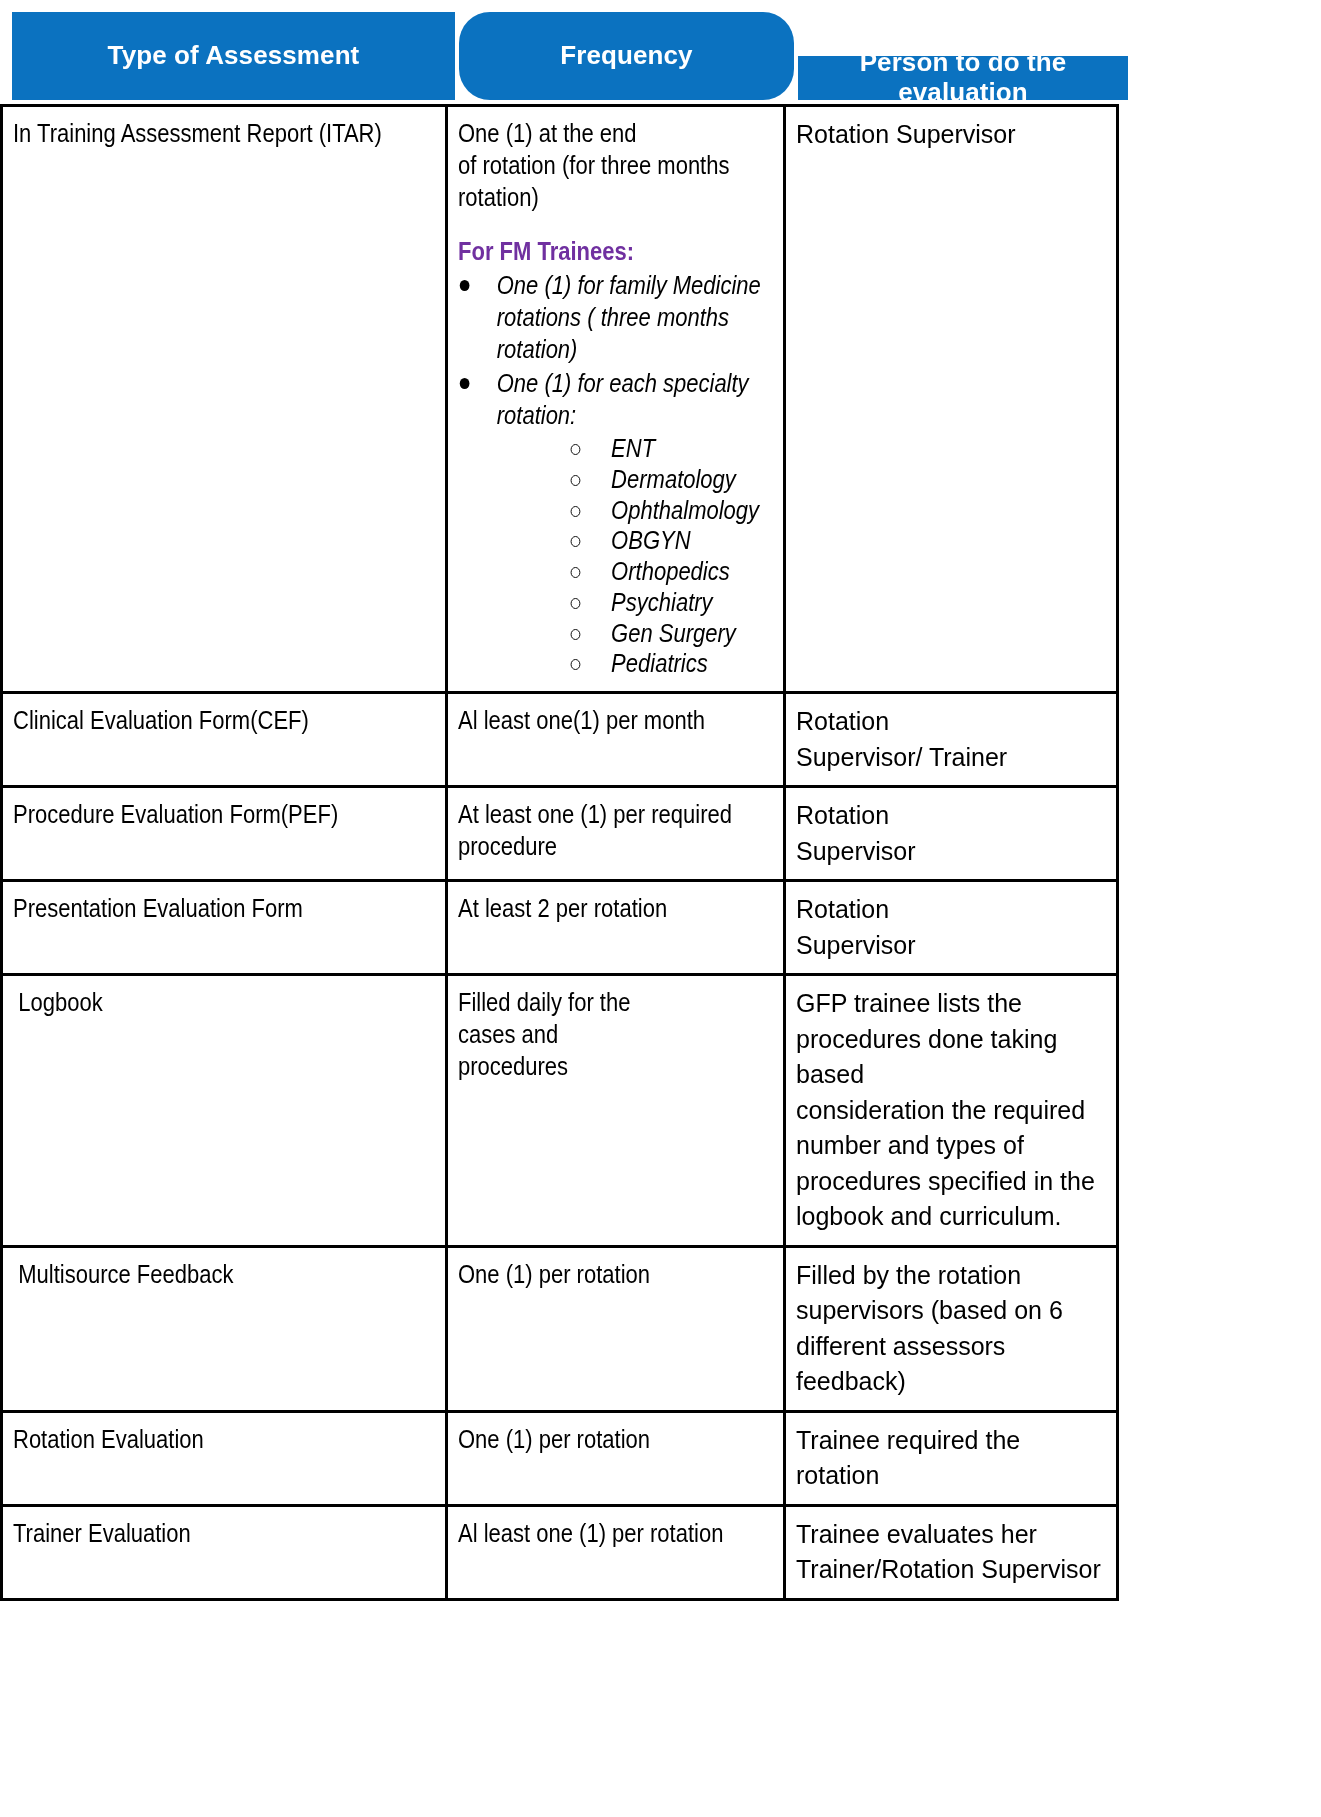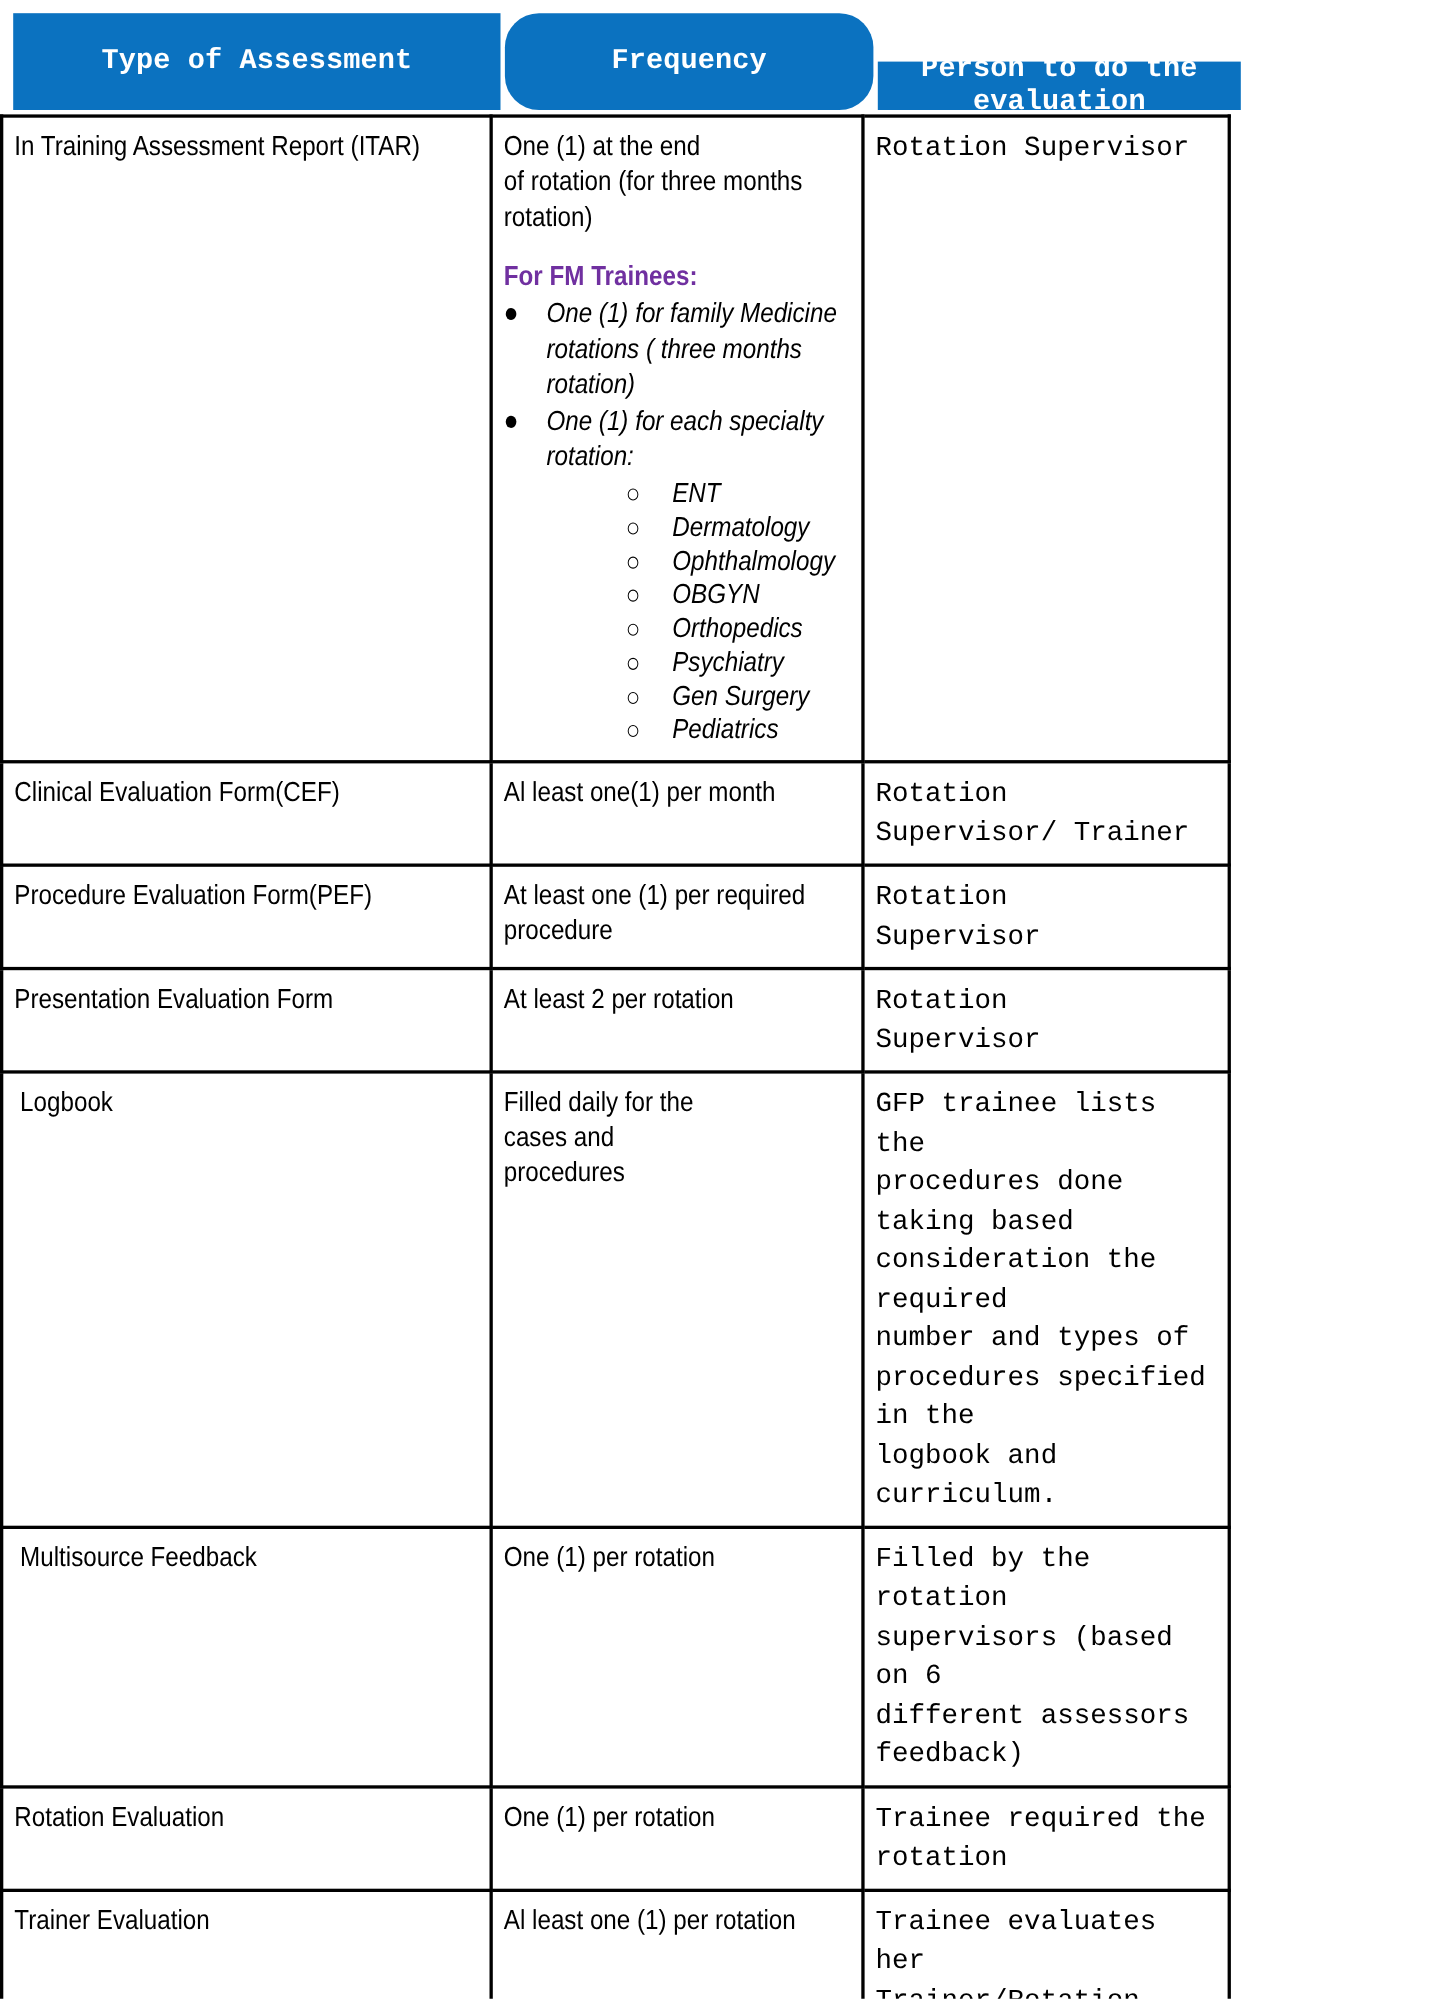--- a/index.html
+++ b/index.html
@@ -7,21 +7,21 @@
     width:1321px;height:1817px;
     font-family:"Liberation Sans","DejaVu Sans",sans-serif;
     color:#000000;
     -webkit-font-smoothing:none;
   }
   .page{position:relative;width:1321px;height:1817px;box-sizing:border-box;}
 
   
   .thead{
     position:absolute;left:12px;top:12px;width:1300px;height:88px;
-    display:flex;gap:4px;font-family:Liberation Mono, monospace;
+    display:flex;gap:4px;
   }
   .th{
     background:#0b72c0;color:#ffffff;font-weight:bold;
     display:flex;align-items:center;justify-content:center;text-align:center;
     font-size:26px;line-height:1.15;letter-spacing:.1px;
     box-sizing:border-box;padding:4px 10px;
   }
   .th.c1{width:443px;}
   .th.c2{width:335px;border-radius:31px;}
   .th.c3{width:330px;margin-top:44px;}
@@ -45,21 +45,21 @@
   .narrow{
     font-family:"Liberation Sans Narrow","Liberation Sans","DejaVu Sans Condensed",sans-serif;
     font-stretch:condensed;
     font-size:25px;
     line-height:1.28;
     transform:scaleX(.88);
     transform-origin:left top;
     width:113%;
   }
   .wide{
-    font-family:Liberation Mono, monospace;
+    font-family:Liberation Sans, sans-serif;
     font-size:25px;
     line-height:1.42;
   }
   .cell-line{display:block;}
   .gap{height:22px;}
 
   
   .fm-head{
     color:#7030A0;font-weight:bold;font-size:25px;margin:0 0 2px 0;display:block;
   }

